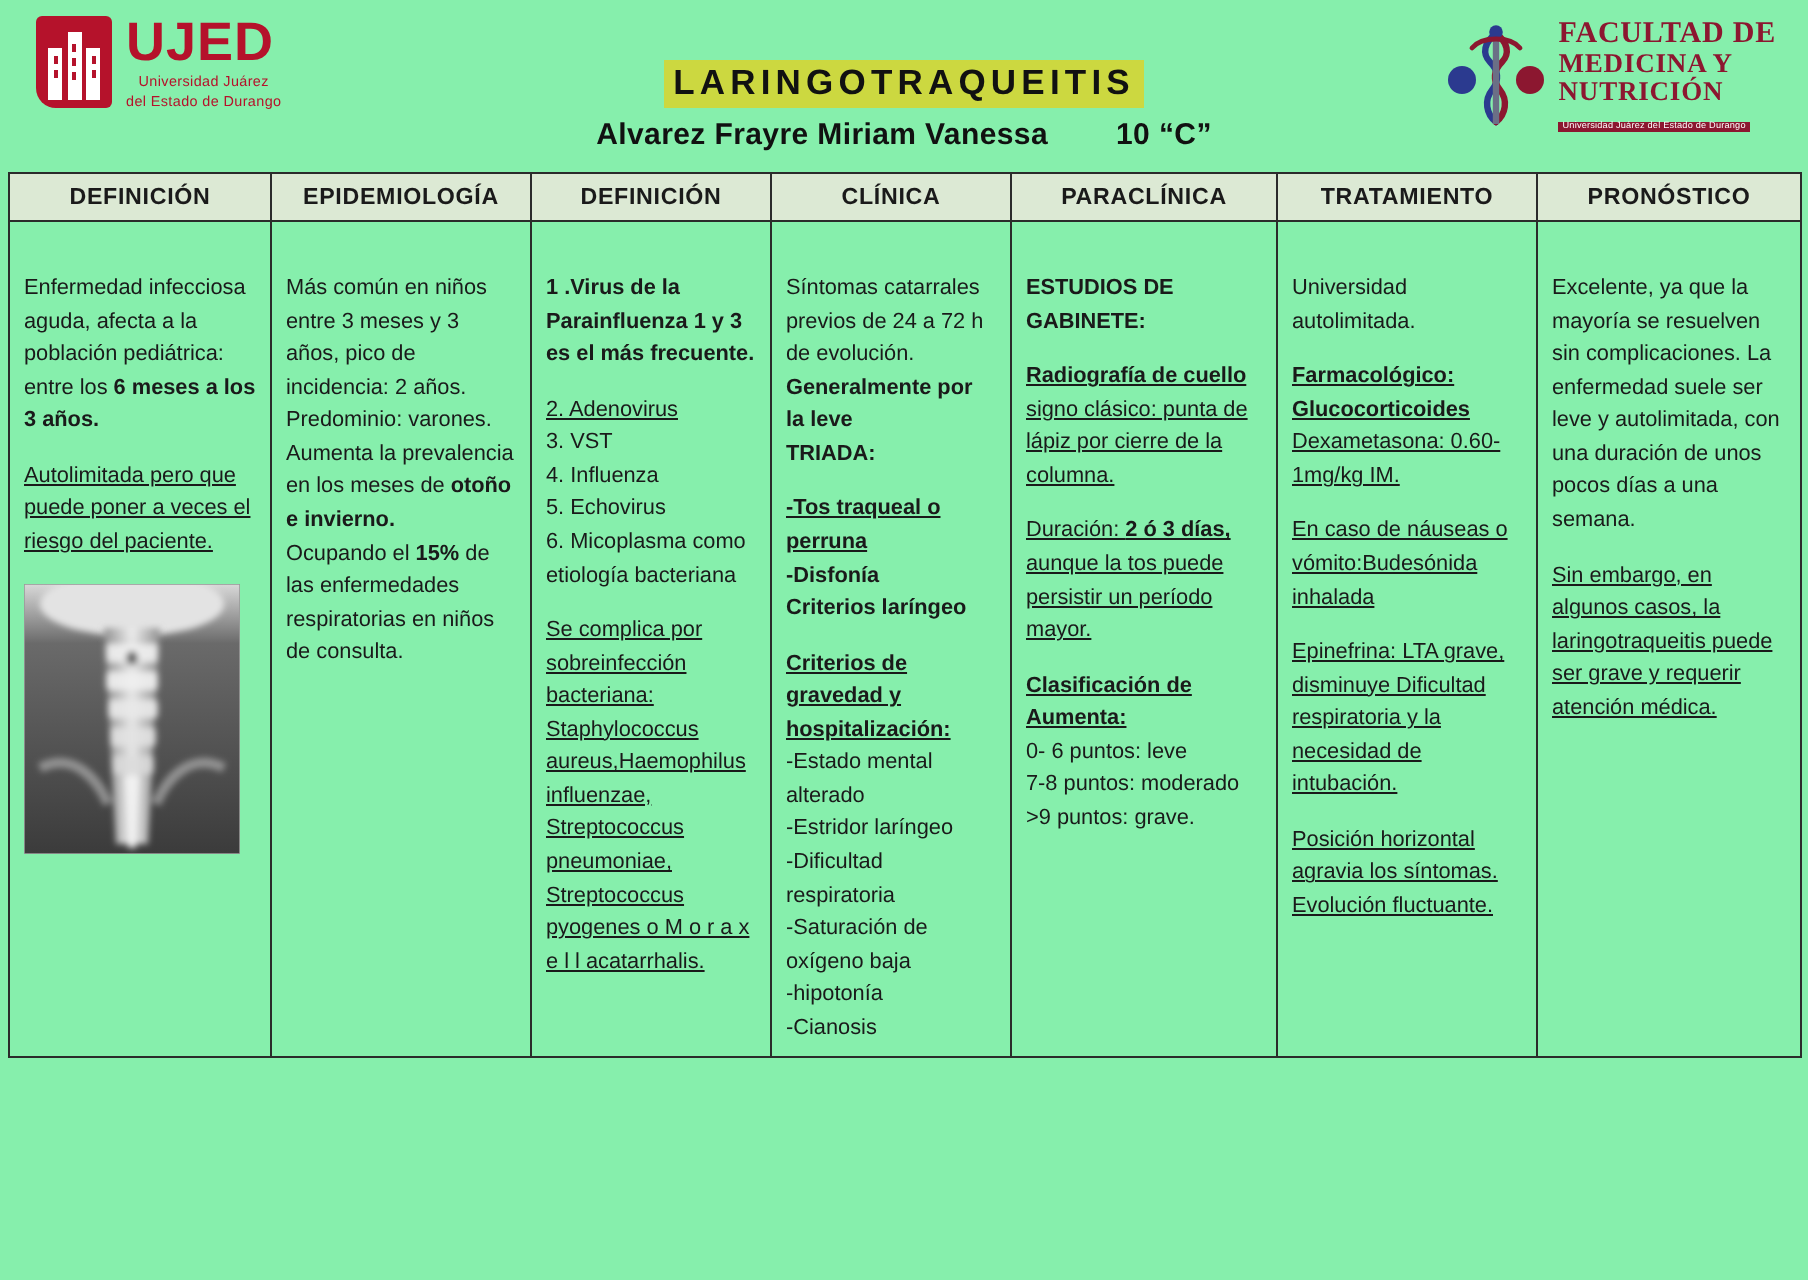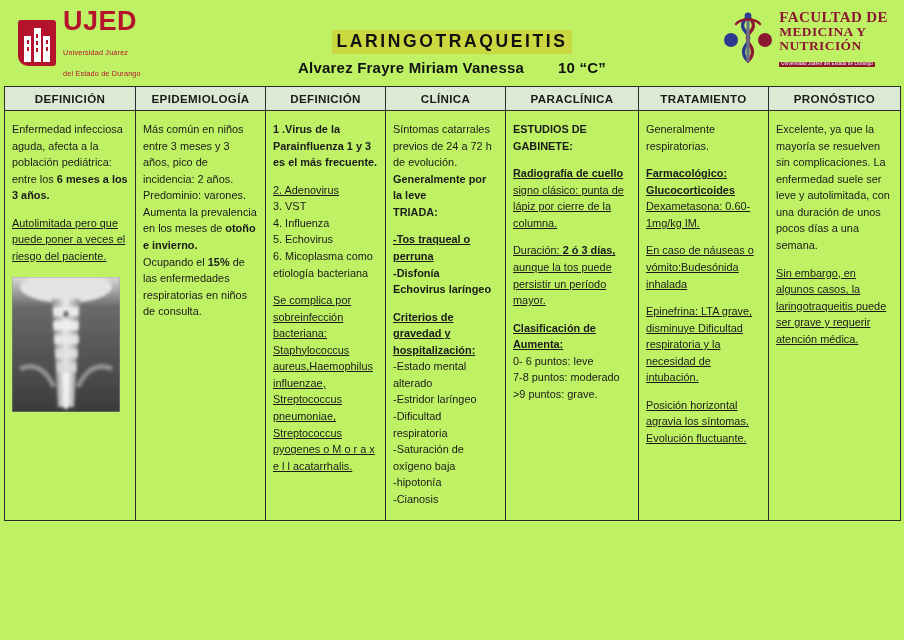--- a/index.html
+++ b/index.html
@@ -4,21 +4,21 @@
 <style>
   * { box-sizing: border-box; }
   html, body {
     margin: 0; padding: 0;
     width: 904px; height: 640px;
     background: #ffffff;
     font-family: "Liberation Sans", sans-serif;
     overflow: hidden;
   }
 
-  .page { position: relative; width: 904px; height: 640px; background:#bef264; }
+  .page { position: relative; width: 904px; height: 640px; background:#86efac; }
 
   
   .header { position: relative; height: 86px; width: 904px; }
 
   .ujed-logo {
     position: absolute; left: 18px; top: 8px;
     display: flex; align-items: center; gap: 7px;
   }
   .ujed-mark {
     width: 38px; height: 46px;
@@ -38,21 +38,21 @@
   .ujed-mark .bldg .slot {
     position:absolute; width:2px; height:4px; background:#b5122b;
   }
   .ujed-text { line-height: 1; }
   .ujed-word {
     font-size: 27px; font-weight: bold; color: #b5122b;
     letter-spacing: 0.5px; font-family: "Liberation Sans", sans-serif;
   }
   .ujed-sub1, .ujed-sub2 {
     font-size: 7.2px; color: #b5122b; letter-spacing: 0.2px;
-    text-align: left; margin-top: 14px;
+    text-align: center; margin-top: 2px;
   }
 
   .title-block {
     position: absolute; left: 0; right: 0; top: 30px;
     text-align: center;
   }
   .doc-title {
     display: inline-block;
     background: #ccd840;
     color: #111;
@@ -105,21 +105,21 @@
     height: 24px;
     font-size: 11.6px;
     font-weight: bold;
     color: #1a1a1a;
     letter-spacing: 0.35px;
     text-align: center;
     vertical-align: middle;
   }
   .tbl td {
     height: 410px;
-    padding: 10px 7px 6px 7px;
+    padding: 25px 7px 6px 7px;
     font-size: 10.9px;
     line-height: 1.52;
     color: #1a1a1a;
   }
   .tbl td p { margin: 0; }
   .tbl td p.gap { margin-top: 11px; text-decoration: underline; }
   .tbl td b { font-weight: bold; }
 
   .xray {
     margin-top: 12px;
@@ -258,42 +258,42 @@
           <p>6. Micoplasma como etiología bacteriana</p>
           <p class="gap">Se complica por sobreinfección bacteriana: Staphylococcus aureus,Haemophilus influenzae, Streptococcus pneumoniae, Streptococcus pyogenes o M o r a x e l l acatarrhalis.</p>
         </td>
 
         <td>
           <p>Síntomas catarrales previos de 24 a 72 h de evolución.</p>
           <p><b>Generalmente por la leve</b></p>
           <p><b>TRIADA:</b></p>
           <p class="gap"><b>-Tos traqueal o perruna</b></p>
           <p><b>-Disfonía</b></p>
-          <p><b>Echovirus laríngeo</b></p>
+          <p><b>Criterios laríngeo</b></p>
           <p class="gap"><b>Criterios de gravedad y hospitalización:</b></p>
           <p>-Estado mental alterado</p>
           <p>-Estridor laríngeo</p>
           <p>-Dificultad respiratoria</p>
           <p>-Saturación de oxígeno baja</p>
           <p>-hipotonía</p>
           <p>-Cianosis</p>
         </td>
 
         <td>
           <p><b>ESTUDIOS DE GABINETE:</b></p>
           <p class="gap"><b>Radiografía de cuello</b><br><span>signo clásico: punta de lápiz por cierre de la columna.</span></p>
           <p class="gap"><span>Duración: </span><b>2 ó 3 días,</b><span> aunque la tos puede persistir un período mayor.</span></p>
           <p class="gap"><b>Clasificación de Aumenta:</b></p>
           <p>0- 6 puntos: leve</p>
           <p>7-8 puntos: moderado</p>
           <p>&gt;9 puntos: grave.</p>
         </td>
 
         <td>
-          <p>Generalmente respiratorias.</p>
+          <p>Universidad autolimitada.</p>
           <p class="gap"><b>Farmacológico:</b><br><b>Glucocorticoides</b><br><span>Dexametasona: 0.60-1mg/kg IM.</span></p>
           <p class="gap">En caso de náuseas o vómito:Budesónida inhalada</p>
           <p class="gap">Epinefrina: LTA grave, disminuye Dificultad respiratoria y la necesidad de intubación.</p>
           <p class="gap">Posición horizontal agravia los síntomas. Evolución fluctuante.</p>
         </td>
 
         <td>
           <p>Excelente, ya que la mayoría se resuelven sin complicaciones. La enfermedad suele ser leve y autolimitada, con una duración de unos pocos días a una semana.</p>
           <p class="gap">Sin embargo, en algunos casos, la laringotraqueitis puede ser grave y requerir atención médica.</p>
         </td>

